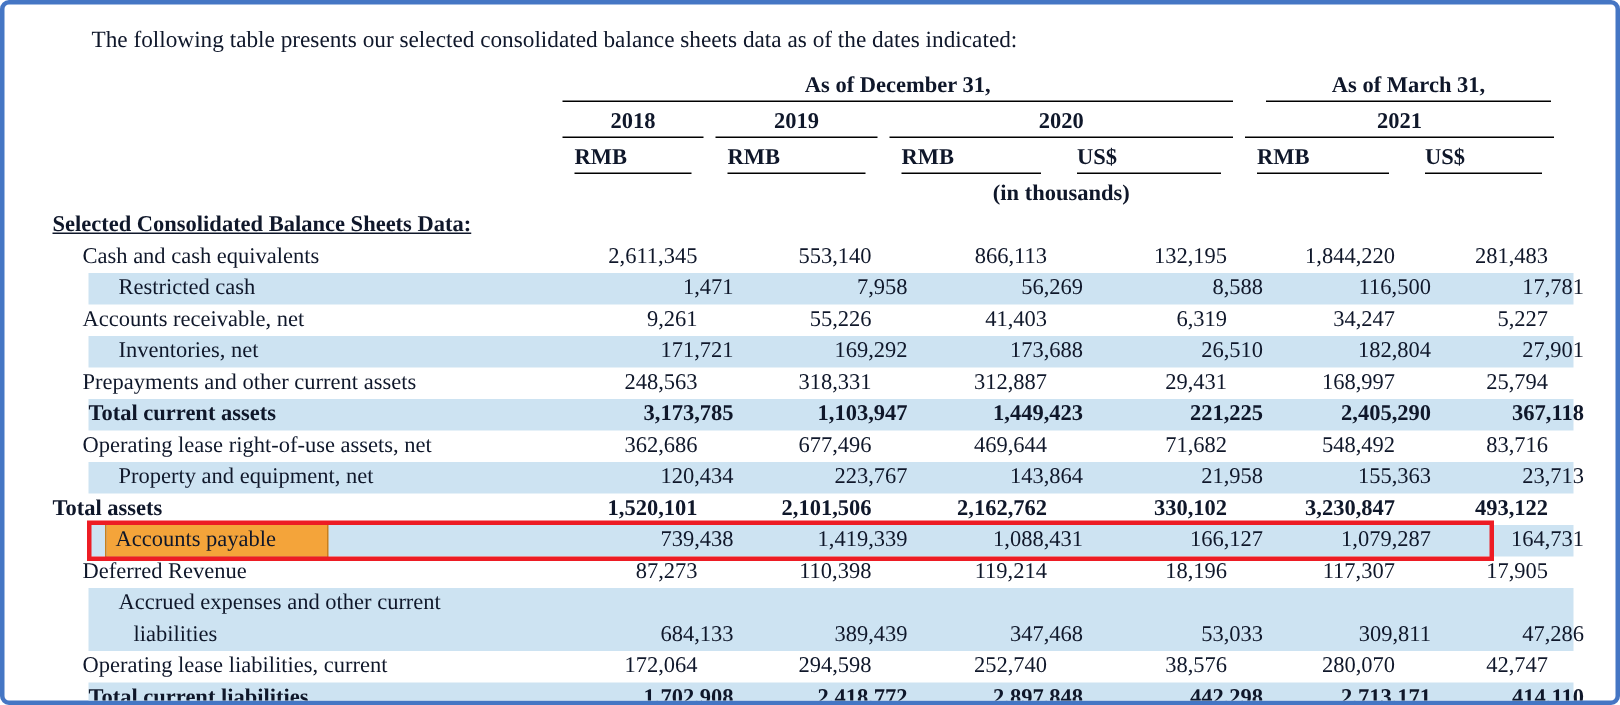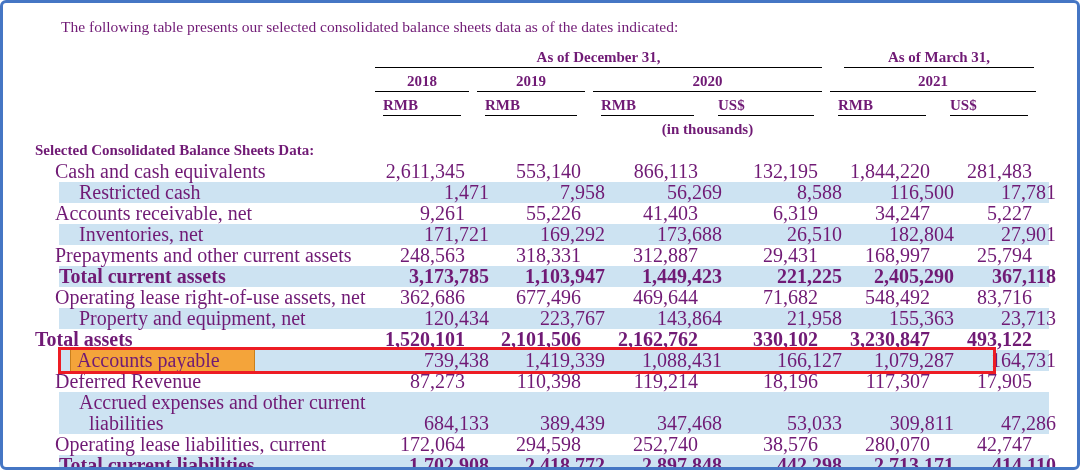--- a/index.html
+++ b/index.html
@@ -1,35 +1,35 @@
 <!DOCTYPE html>
 <html><head>
 <meta charset="utf-8">
 <style>
   html,body{margin:0;padding:0;background:#fff;}
   .frame{
     width:1080px;height:470px;box-sizing:border-box;
     border:3px solid var(--frame,#4576c4);border-radius:6px;
-    background:#fff;color:#701a75;overflow:hidden;
+    background:#fff;color:#0f172a;overflow:hidden;
     font-family:"Liberation Serif", serif;
     position:relative;
   }
   .intro{margin:14px 20px 9px 58px;font-size:15.5px;line-height:19px;}
   .tbl{padding:2px 28px 0 32px;}
   .trow{display:grid;grid-template-columns:336px 102px 116px 117px 120px 112px 102px;align-items:end;}
   .hdr{font-weight:bold;font-size:15px;line-height:20px;margin-bottom:3px;}
   .grp{grid-column:2/6;text-align:center;border-bottom:1.5px solid #000;margin:0 4px;}
   .grp2{grid-column:6/8;text-align:center;border-bottom:1.5px solid #000;margin:0 6px 0 18px;}
   .yr2{grid-column:2;} .yr3{grid-column:3;} .yr45{grid-column:4/6;} .yr67{grid-column:6/8;}
   .yr{text-align:center;border-bottom:1.5px solid #000;margin:0 4px;}
   .cur{border-bottom:1.5px solid #000;margin:0 12px;}
   .c2{grid-column:2;} .c3{grid-column:3;} .c4{grid-column:4;} .c5{grid-column:5;} .c6{grid-column:6;} .c7{grid-column:7;}
   .units{grid-column:4/6;text-align:center;font-weight:bold;border:none;margin:0;}
   .section{font-weight:bold;font-size:15px;line-height:21px;}
-  .body{font-size:20px;line-height:21px;}
+  .body{font-size:15px;line-height:21px;}
   .bold{font-weight:bold;}
   .shade{background:var(--stripe,#cde3f2);margin-left:24px;}
   .lbl{padding-left:0;white-space:nowrap;}
   .ind{padding-left:20px;}
   .ind2{padding-left:10px;}
   .cell-num{text-align:right;padding-right:8px;}
   .rel{position:relative;}
   .redbox{
     position:absolute;left:-1px;right:53px;top:-3px;bottom:-3px;
     border:3px solid var(--red,#ed1c24);pointer-events:none;
@@ -67,21 +67,21 @@
       <div class="cur c5">US$</div>
       <div class="cur c6">RMB</div>
       <div class="cur c7">US$</div>
     </div>
 
     <div class="trow hdr" style="margin-bottom:1px;">
       <div class="units">(in thousands)</div>
     </div>
 
     <div class="trow section">
-      <div class="lbl" style="grid-column:1/8;">Selected Consolidated Balance Sheets Data:</div>
+      <div class="lbl" style="grid-column:1/8;text-decoration:underline;">Selected Consolidated Balance Sheets Data:</div>
     </div>
 
     <div id="rows">
         <div class="trow body">
           <div class="lbl ind">Cash and cash equivalents</div>
           <div class="cell-num">2,611,345</div>
           <div class="cell-num">553,140</div>
           <div class="cell-num">866,113</div>
           <div class="cell-num">132,195</div>
           <div class="cell-num">1,844,220</div>

